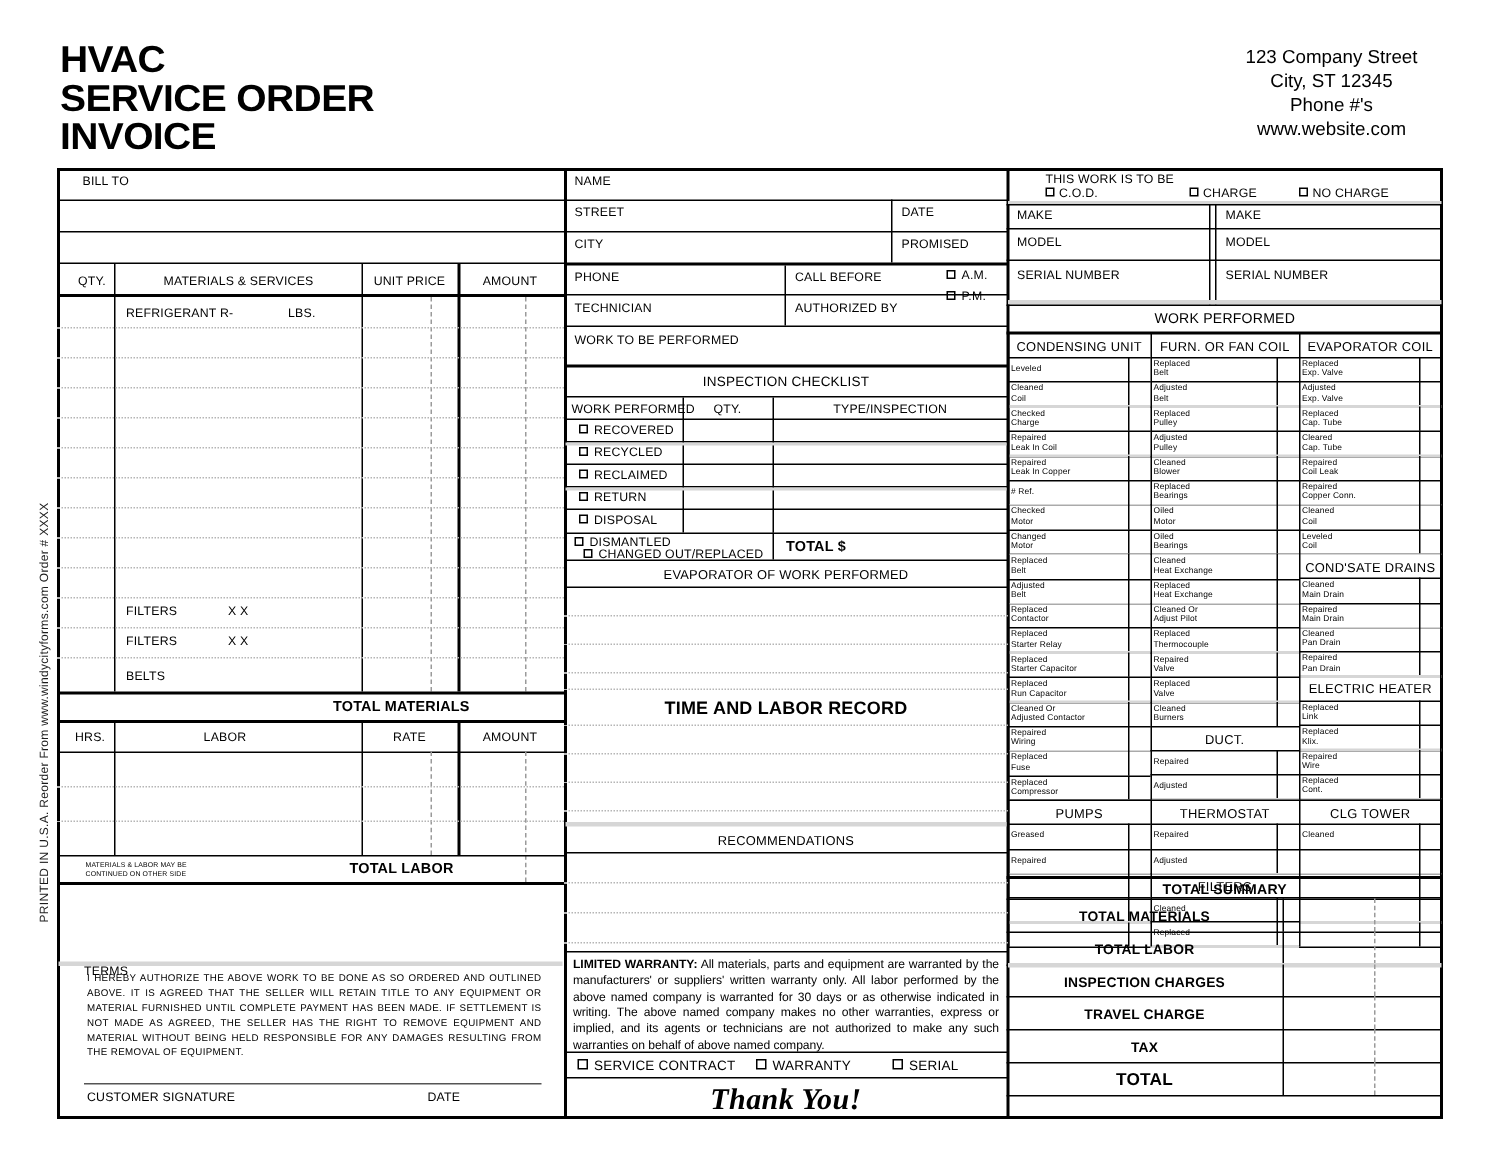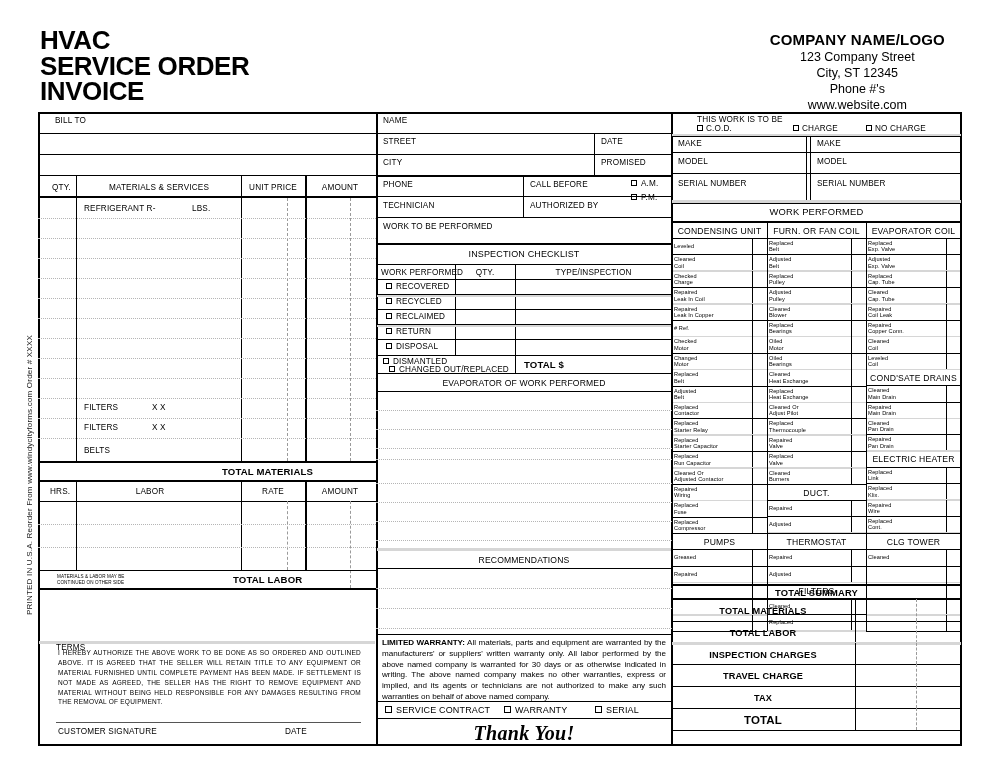--- a/index.html
+++ b/index.html
@@ -89,21 +89,20 @@
 
 <div id="page">
 
   <div id="header">
     <div id="title-block">
       <div>HVAC</div>
       <div>SERVICE ORDER</div>
       <div>INVOICE</div>
     </div>
     <div id="company-block">
-      <div class="cname">COMPANY NAME/LOGO</div>
       <div>123 Company Street</div>
       <div>City, ST 12345</div>
       <div>Phone #'s</div>
       <div>www.website.com</div>
     </div>
   </div>
 
   <div id="sidebar-text">PRINTED IN U.S.A.    Reorder From  www.windycityforms.com  Order # XXXX</div>
 
   <div class="cell" style="left:38px;top:112px;width:924px;height:634px;border-width:2px;"></div>
@@ -255,20 +254,21 @@
   <div class="lbl c" style="left:376px;top:378px;width:296px;font-size:8.6px;">EVAPORATOR OF WORK PERFORMED</div>
   <div class="hline" style="left:376px;top:391px;width:296px;"></div>
 
   <div>
     <div class="doth" style="left:376px;top:410px;width:296px;"></div>
     <div class="doth" style="left:376px;top:429px;width:296px;"></div>
     <div class="doth" style="left:376px;top:448px;width:296px;"></div>
     <div class="doth" style="left:376px;top:459px;width:296px;"></div>
   </div>
 
+  <div class="lbl c bold" style="left:376px;top:465px;width:296px;font-size:12px;">TIME AND LABOR RECORD</div>
   <div>
     <div class="doth" style="left:376px;top:483px;width:296px;"></div>
     <div class="doth" style="left:376px;top:502px;width:296px;"></div>
     <div class="doth" style="left:376px;top:521px;width:296px;"></div>
     <div class="doth" style="left:376px;top:540px;width:296px;"></div>
   </div>
   <div class="band" style="left:377px;top:548px;width:294px;height:3px;"></div>
   <div class="lbl c" style="left:376px;top:555px;width:296px;font-size:8.6px;">RECOMMENDATIONS</div>
   <div class="hline" style="left:376px;top:568px;width:296px;"></div>
   <div>

